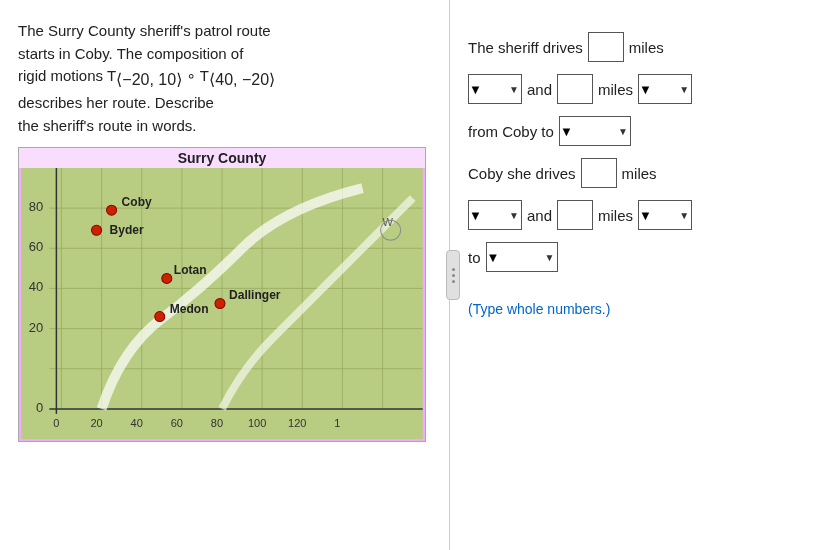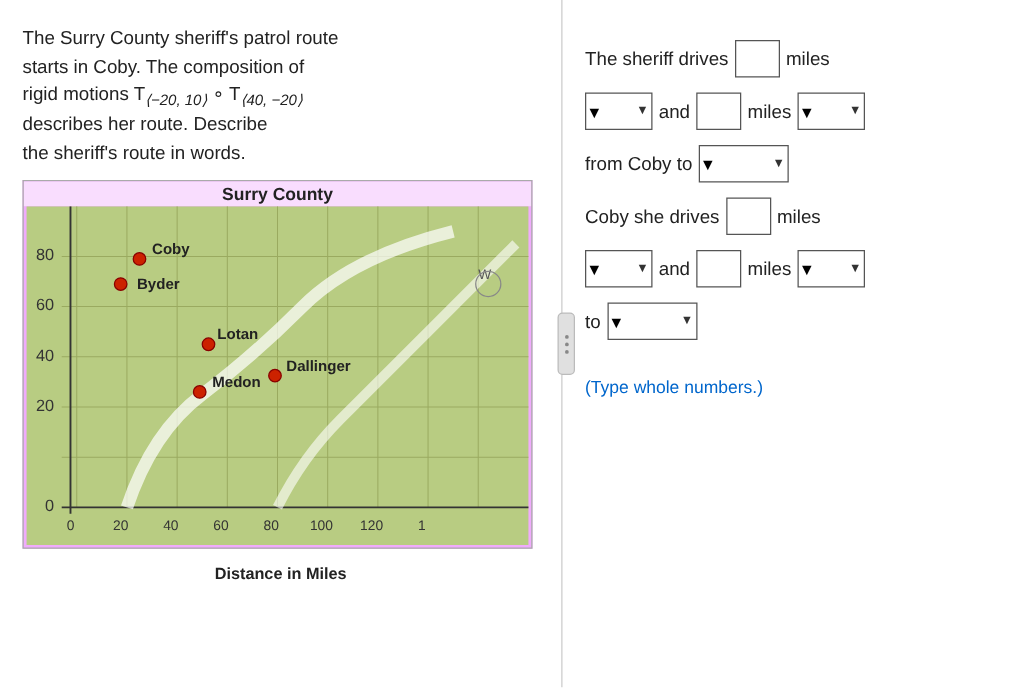--- a/index.html
+++ b/index.html
@@ -24,23 +24,22 @@
       border-right: 1px solid #ccc;
     }
 
     .problem-text {
       color: #222;
       line-height: 1.5;
       font-size: 15px;
     }
 
     .problem-text .math-sub {
-      font-size: 12px;
+      font-size: 16px;
       vertical-align: sub;
-      font-style: italic;
     }
 
     
     .map-container {
       position: relative;
       width: 408px;
       height: 295px;
       background: #f0abfc;
       border: 1px solid #aaa;
       overflow: hidden;
@@ -240,21 +239,20 @@
 
         <circle cx="198" cy="135" r="5" fill="#cc2200" stroke="#800" stroke-width="1"></circle>
         <text x="207" y="131" font-size="12" font-weight="bold" fill="#222">Dallinger</text>
 
         <text x="360" y="58" font-size="11" fill="#555">W</text>
 
         <circle cx="368" cy="62" r="10" fill="none" stroke="#888" stroke-width="1"></circle>
       </svg>
     </div>
   </div>
-  <div class="map-bottom-label">Distance in Miles</div>
 </div>
 
 <div class="divider">
   <div class="divider-dot"></div>
   <div class="divider-dot"></div>
   <div class="divider-dot"></div>
 </div>
 
 <div class="right-panel">
 

